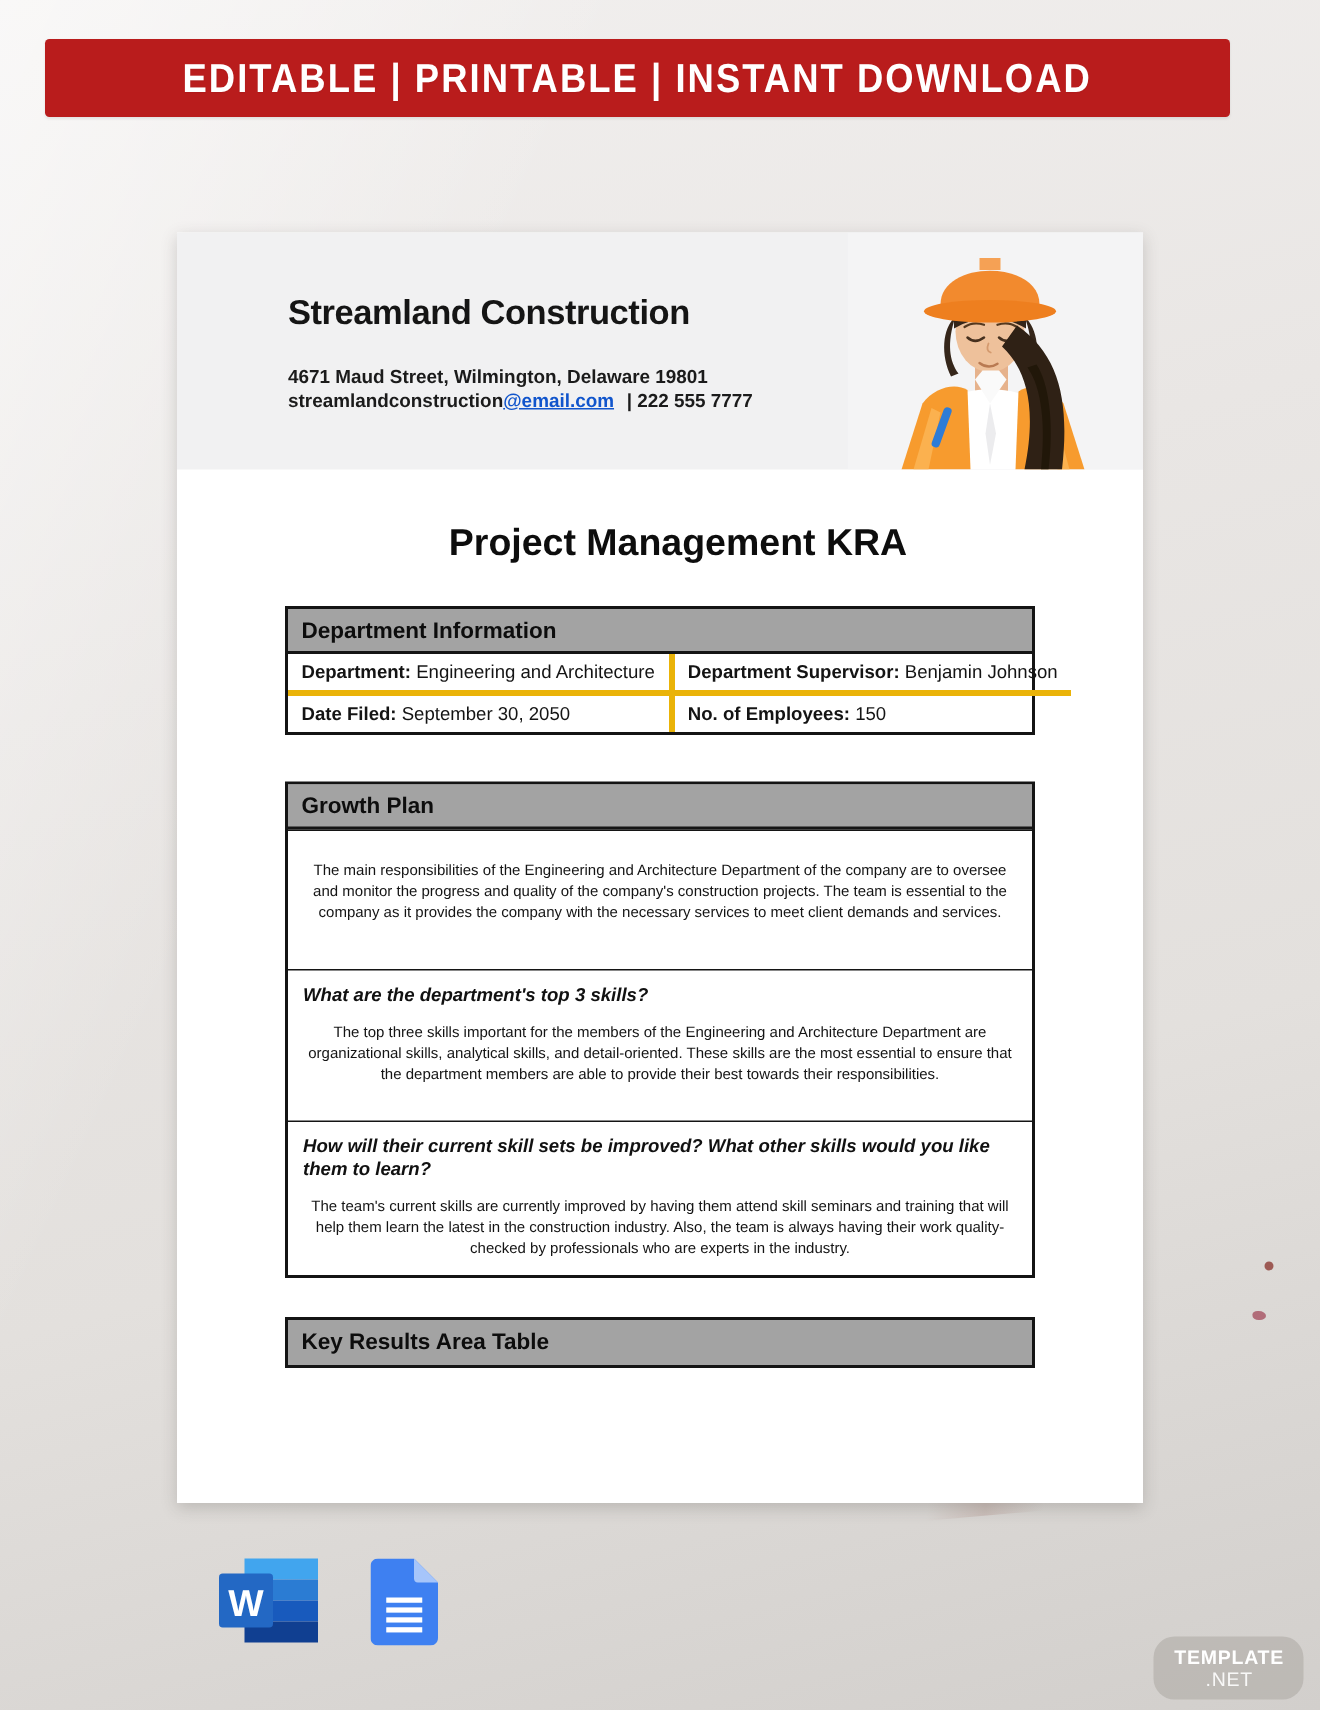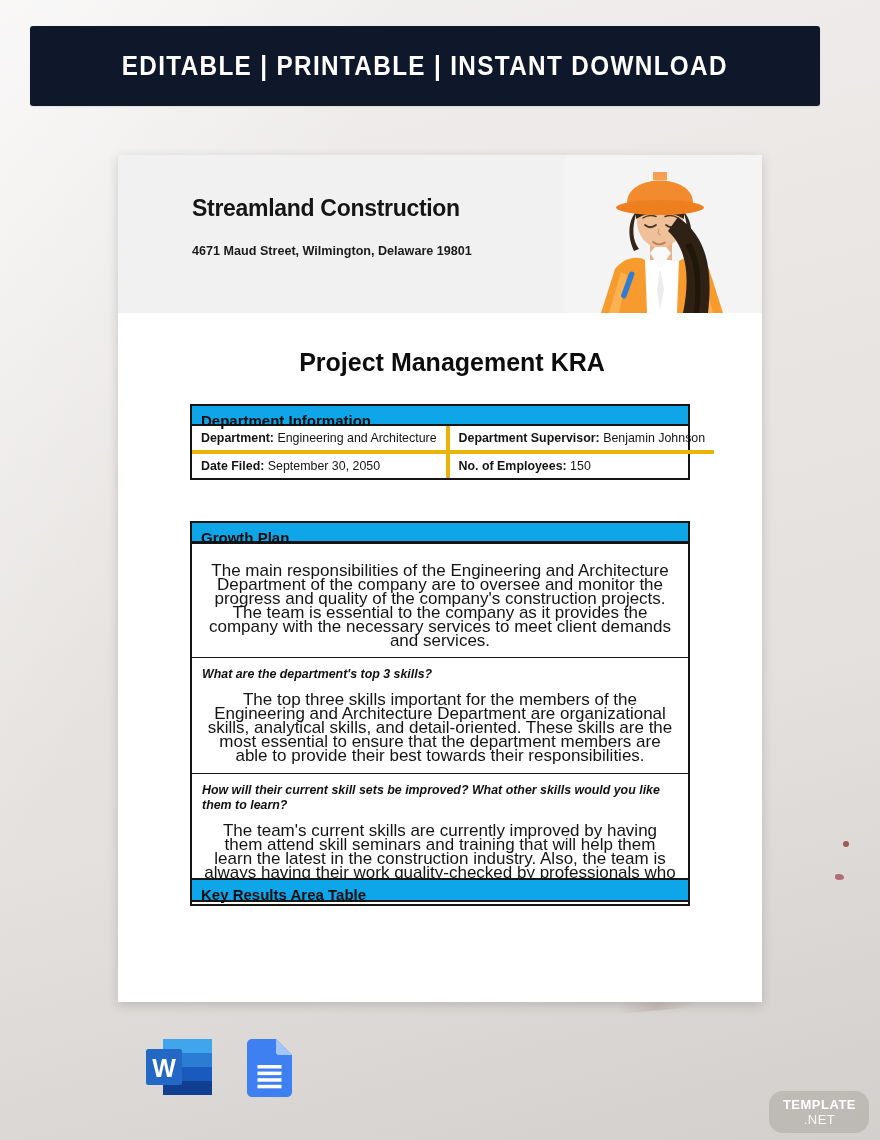--- a/index.html
+++ b/index.html
@@ -18,22 +18,22 @@
     transform: rotate(-7deg); }
   .vein2 { left: 420px; top: 930px; width: 480px; height: 80px;
     background: linear-gradient(100deg, rgba(175,165,158,0) 42%, rgba(160,120,110,.25) 50%, rgba(175,165,158,0) 58%);
     transform: rotate(-5deg); }
   .speck { position: absolute; border-radius: 50%; }
   .speck1 { left: 843px; top: 841px; width: 6px; height: 6px; background: #8d3a33; opacity:.8; }
   .speck2 { left: 835px; top: 874px; width: 9px; height: 6px; background: #a3485a; opacity:.75; border-radius: 40% 60% 50% 50%; }
 
   
   .banner {
-    position: absolute; left: 30px; top: 26px; width: 790px; height: 80px;
-    background: #0f172a; border-radius: 3px;
+    position: absolute; left: 30px; top: 26px; width: 790px; height: 52px;
+    background: #b91c1c; border-radius: 3px;
     display: flex; align-items: center; justify-content: center;
     box-shadow: 0 1px 2px rgba(0,0,0,.08);
   }
   .banner-text {
     color: #ffffff; font-weight: bold; font-size: 27px; letter-spacing: 1.5px;
     transform: scaleX(.9); white-space: nowrap;
     text-shadow: 0 1px 1px rgba(0,0,0,.06);
   }
 
   
@@ -50,23 +50,23 @@
   .photo { position: absolute; right: 0; top: 0; width: 197px; height: 158px; display: block; }
 
   .doc-title {
     position: absolute; left: 0; top: 193px; width: 644px;
     text-align: center; font-size: 25px; font-weight: bold; color: #0d0d0d; margin-left: 12px;
   }
 
   
   .sec { position: absolute; left: 72px; width: 500px; border: 2px solid #141414; background: #fff; }
   .sec-header {
-    background: #0ea5e9; border-bottom: 2px solid #141414;
+    background: #a3a3a3; border-bottom: 2px solid #141414;
     font-size: 15px; font-weight: bold; color: #0d0d0d;
-    padding: 6px 9px 5px; height: 20px;
+    padding: 6px 9px 5px; height: 30px;
   }
   .sec-header.no-border { border-bottom: none; }
 
   .dept { top: 249px; }
   .dept table { width: 100%; border-collapse: collapse; }
   .dept td {
     border: 4px solid #eab308; font-size: 12.4px; color: #141414;
     padding: 5px 9px; height: 26px; vertical-align: middle; white-space: nowrap;
   }
   .dept td.c1 { width: 49.6%; }
@@ -76,21 +76,21 @@
   .dept tr:last-child td { border-bottom: none; }
   .lbl { font-weight: bold; }
 
   .growth { top: 366px; }
   .g-section { padding: 9px 10px 10px; border-top: 1px solid #141414; }
   .g-section:first-of-type { border-top: none; }
   .g-sec-1 { min-height: 93px; }
   .g-sec-2 { min-height: 101px; }
   .g-sec-3 { min-height: 100px; }
   .question { font-size: 12.4px; font-weight: bold; font-style: italic; color: #111; line-height: 15px; }
-  .answer { font-size: 17px; color: #141414; text-align: center; line-height: 13.9px; margin-top: 11px; padding: 0 2px; }
+  .answer { font-size: 10px; color: #141414; text-align: center; line-height: 13.9px; margin-top: 11px; padding: 0 2px; }
 
   .kra { top: 723px; }
 
   
   .word-icon-wrap { position: absolute; left: 146px; top: 1038px; width: 67px; height: 58px; cursor: pointer; }
   .gdocs-icon-wrap { position: absolute; left: 247px; top: 1039px; width: 45px; height: 58px; cursor: pointer; }
 
   
   .watermark {
     position: absolute; right: 11px; bottom: 7px;
@@ -112,20 +112,24 @@
 <div class="banner">
   <span class="banner-text">EDITABLE  |  PRINTABLE  |  INSTANT DOWNLOAD</span>
 </div>
 
 <div class="page">
 
   <div class="page-header">
     <div class="company-block">
       <div class="company-name">Streamland Construction</div>
       <div class="company-line">4671 Maud Street, Wilmington, Delaware 19801</div>
+      <div class="company-line">
+        <span>streamlandconstruction</span><span class="email-link">@email.com</span>
+        <span class="phone-part">| 222 555 7777</span>
+      </div>
     </div>
 
     <svg class="photo" viewBox="0 0 197 158" aria-hidden="true">
       <rect width="197" height="158" fill="#f4f4f5"></rect>
 
       <rect x="85" y="84" width="22" height="22" fill="#e6b28c"></rect>
 
       <ellipse cx="95" cy="66" rx="23" ry="27" fill="#eec19b"></ellipse>
 
       <path d="M71,54 Q95,42 119,54 L119,64 Q95,50 71,64 Z" fill="#35261a"></path>

